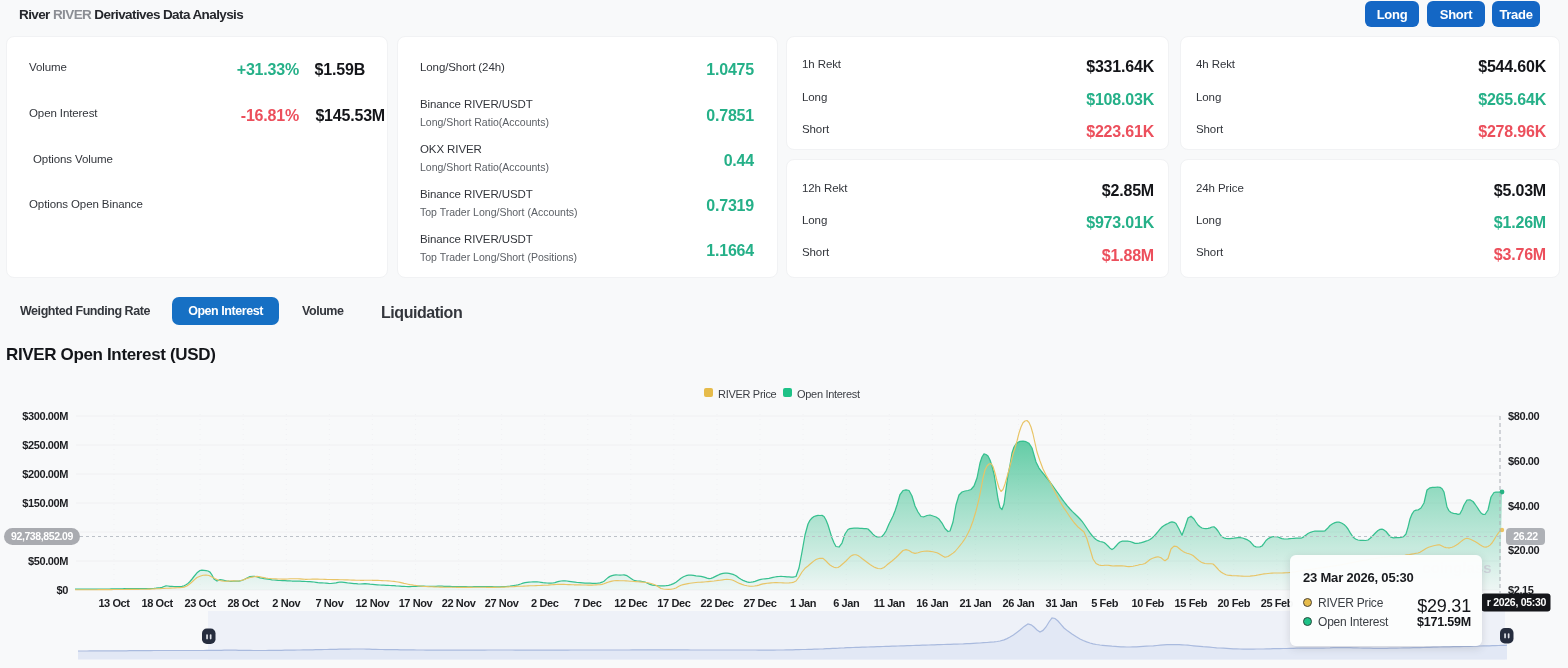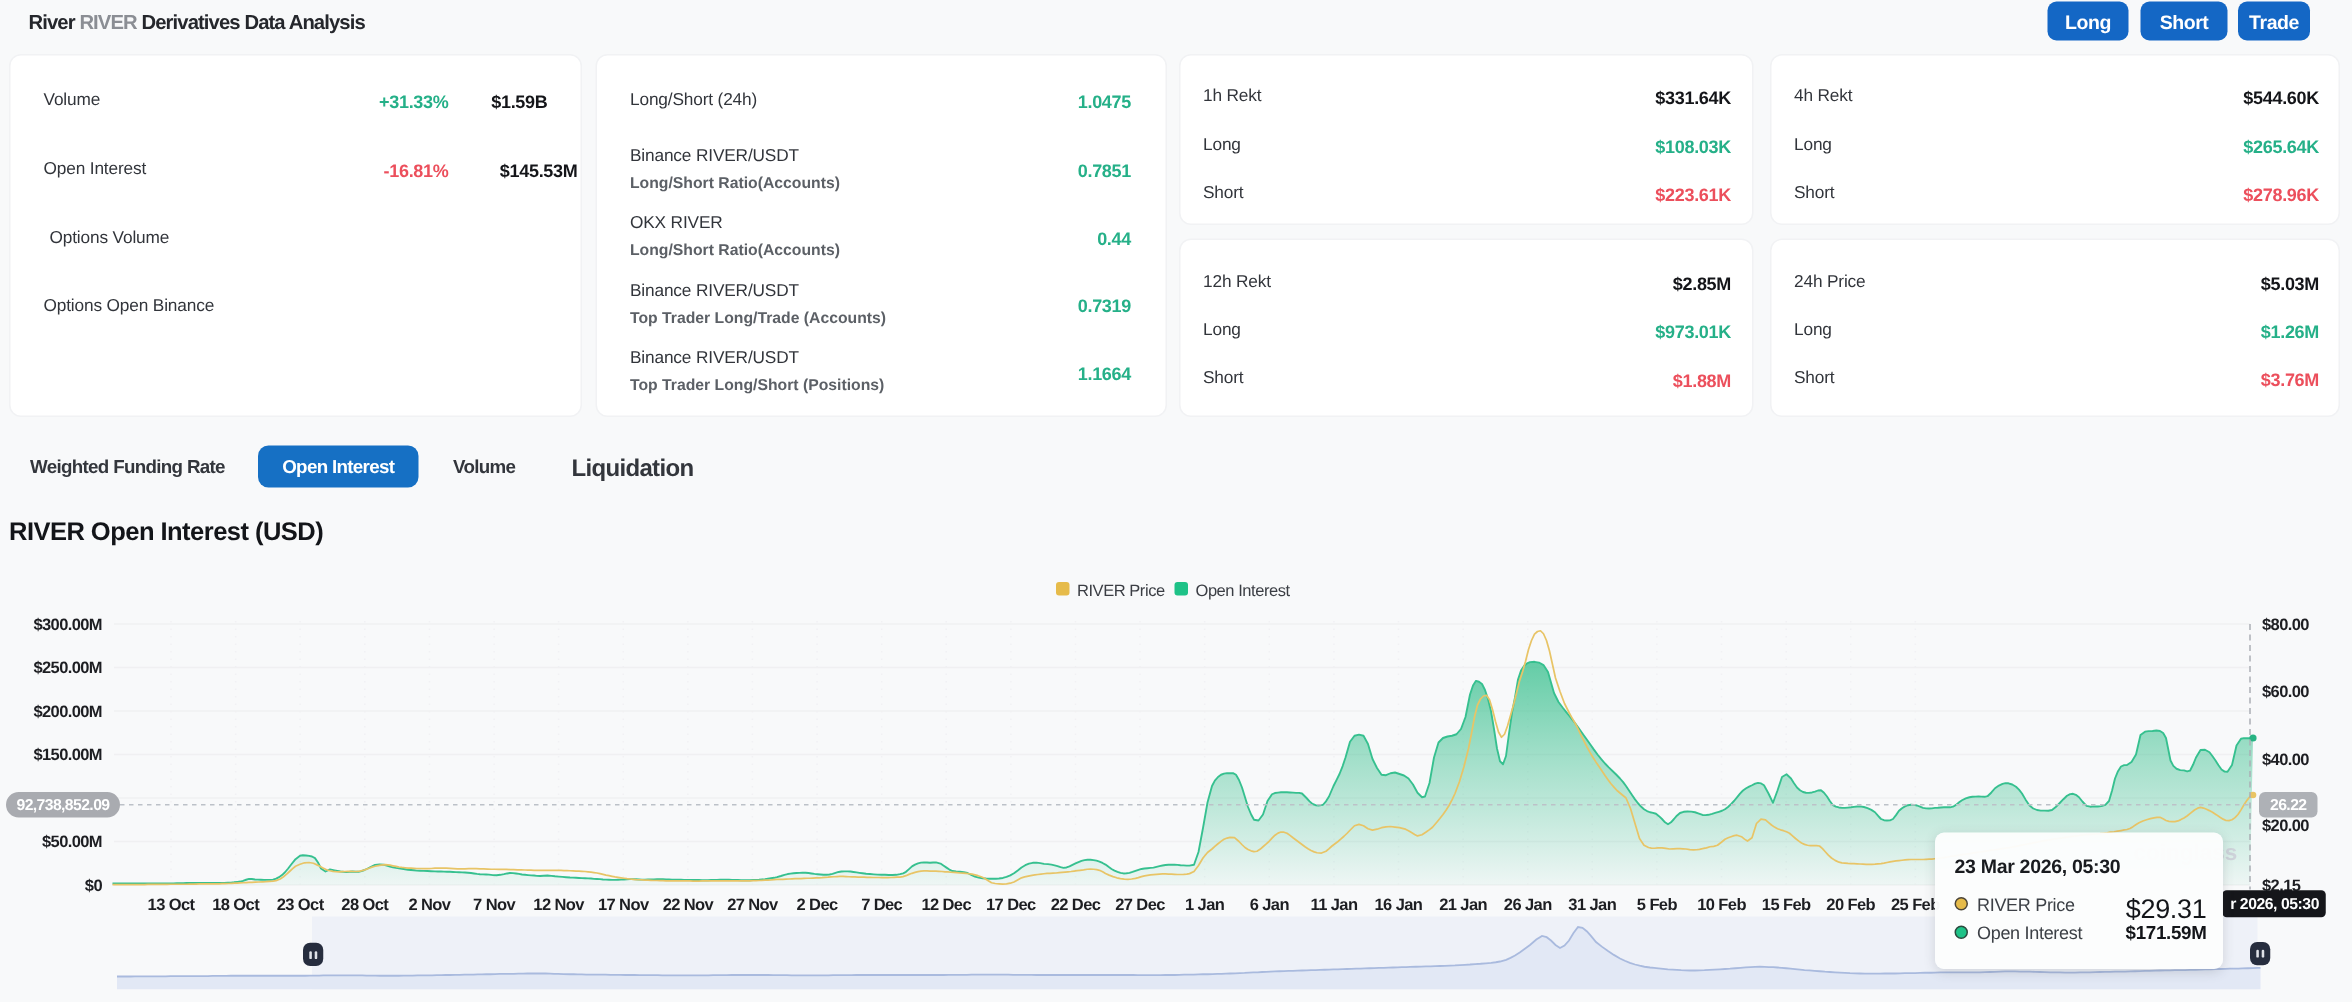--- a/index.html
+++ b/index.html
@@ -1,21 +1,21 @@
 <!DOCTYPE html>
 <html><head>
 <meta charset="utf-8">
 <style>
 * { margin:0; padding:0; box-sizing:border-box; }
 html,body { width:1568px; height:668px; background:#f8f9fa; font-family:"Liberation Sans", sans-serif; overflow:hidden; position:relative; }
 .abs { position:absolute; }
 .card { position:absolute; background:#fff; border:1px solid #f1f2f4; border-radius:8px; }
 .lbl { font-size:11.5px; letter-spacing:-0.1px; color:#32353b; }
-.sub { font-size:10.5px; color:#5c6066;font-weight:bold; }
-.val { font-size:12px; letter-spacing:-0.2px; font-weight:700; color:#141519; }
+.sub { font-size:10.5px; color:#5c6066; }
+.val { font-size:16px; letter-spacing:-0.2px; font-weight:700; color:#141519; }
 .grn { color:#25b088; }
 .red { color:#ec4f5c; }
 .btn { position:absolute; top:1px; height:26px; background:#1467c5; color:#fff; font-weight:700; font-size:13px; letter-spacing:-0.3px; border-radius:6px; display:flex; align-items:center; justify-content:center; }
 .ax { font-size:11px; letter-spacing:-0.4px; font-weight:700; fill:#1d1e22; font-family:"Liberation Sans",sans-serif; }
 .pill { font-size:10.5px; letter-spacing:-0.4px; font-weight:700; fill:#fff; font-family:"Liberation Sans",sans-serif; }
 .tag { font-size:10.5px; letter-spacing:-0.3px; font-weight:700; fill:#fff; font-family:"Liberation Sans",sans-serif; }
 </style>
 </head>
 <body>
 
@@ -37,21 +37,21 @@
 <div class="card" style="left:397px;top:36px;width:381px;height:242px;"></div>
 <div class="abs lbl" style="left:420px;top:60.5px;">Long/Short (24h)</div>
 <div class="abs val grn" style="left:654px;top:60.5px;width:100px;text-align:right;">1.0475</div>
 <div class="abs lbl" style="left:420px;top:97.5px;">Binance RIVER/USDT</div>
 <div class="abs sub" style="left:420px;top:115.5px;">Long/Short Ratio(Accounts)</div>
 <div class="abs val grn" style="left:654px;top:106.5px;width:100px;text-align:right;">0.7851</div>
 <div class="abs lbl" style="left:420px;top:142.5px;">OKX RIVER</div>
 <div class="abs sub" style="left:420px;top:160.5px;">Long/Short Ratio(Accounts)</div>
 <div class="abs val grn" style="left:654px;top:151.5px;width:100px;text-align:right;">0.44</div>
 <div class="abs lbl" style="left:420px;top:187.5px;">Binance RIVER/USDT</div>
-<div class="abs sub" style="left:420px;top:205.5px;">Top Trader Long/Trade (Accounts)</div>
+<div class="abs sub" style="left:420px;top:205.5px;">Top Trader Long/Short (Accounts)</div>
 <div class="abs val grn" style="left:654px;top:196.5px;width:100px;text-align:right;">0.7319</div>
 <div class="abs lbl" style="left:420px;top:232.5px;">Binance RIVER/USDT</div>
 <div class="abs sub" style="left:420px;top:250.5px;">Top Trader Long/Short (Positions)</div>
 <div class="abs val grn" style="left:654px;top:241.5px;width:100px;text-align:right;">1.1664</div>
 
 <div class="card" style="left:786px;top:36px;width:383px;height:114px;"></div>
 <div class="abs lbl" style="left:802px;top:57.5px;">1h Rekt</div>
 <div class="abs val" style="left:1054px;top:57.5px;width:100px;text-align:right;">$331.64K</div>
 <div class="abs lbl" style="left:802px;top:90.5px;">Long</div>
 <div class="abs val grn" style="left:1054px;top:90.5px;width:100px;text-align:right;">$108.03K</div>

